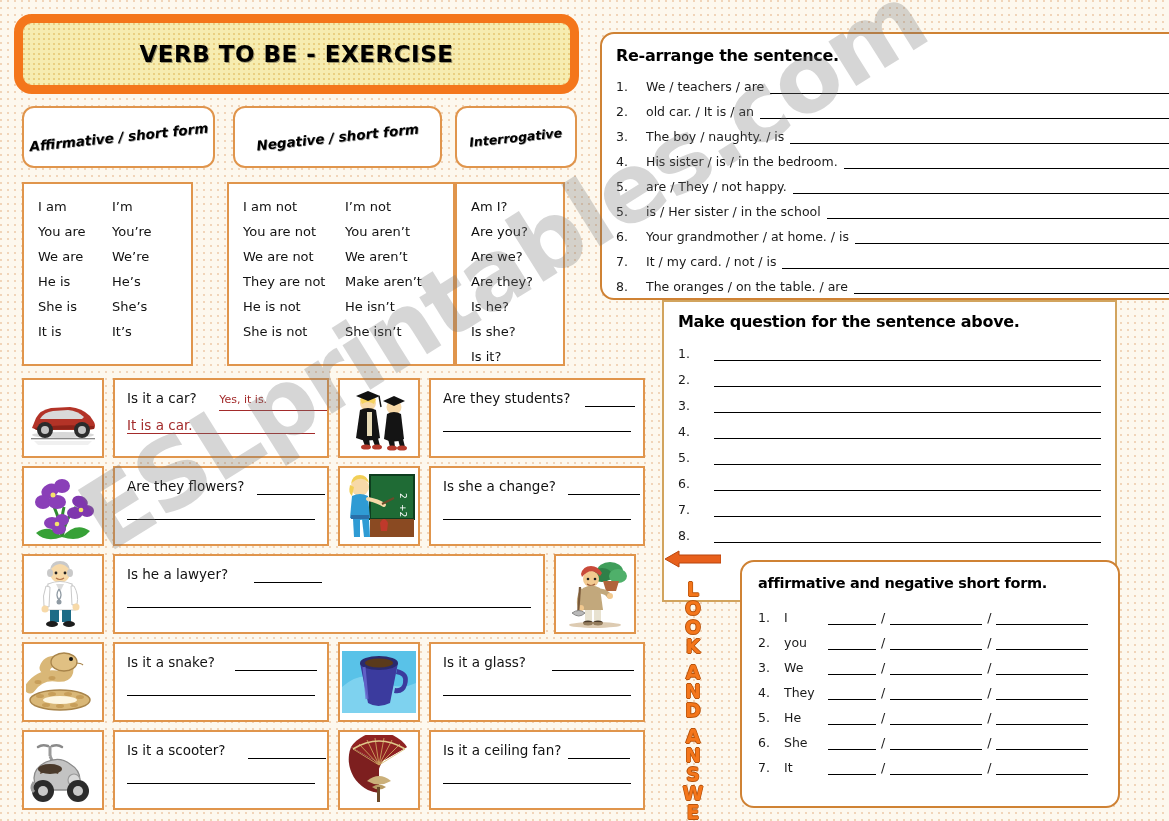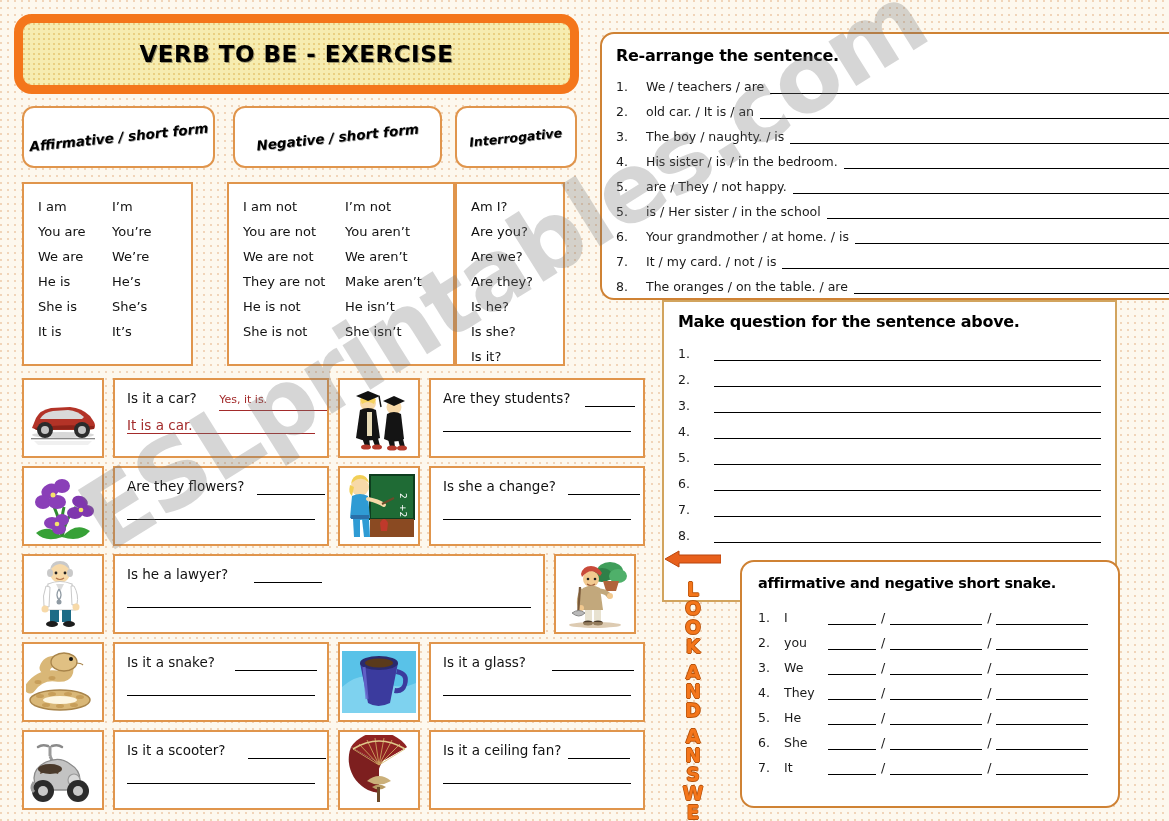--- a/index.html
+++ b/index.html
@@ -723,21 +723,21 @@
     <span class="la-char">A</span>
     <span class="la-char">N</span>
     <span class="la-char">S</span>
     <span class="la-char">W</span>
     <span class="la-char">E</span>
 
   </div>
 </div>
 
 <div id="box-write">
-  <div class="box-heading" style="margin-bottom:6px;">affirmative and negative short snake.</div>
+  <div class="box-heading" style="margin-bottom:6px;">affirmative and negative short form.</div>
 
   <div class="num-row">
     <span class="num">1.</span>
     <span class="pron">I</span>
     <span class="seg s1"></span>
     <span class="slash">/</span>
     <span class="seg s2"></span>
     <span class="slash">/</span>
     <span class="seg s3"></span>
   </div>

